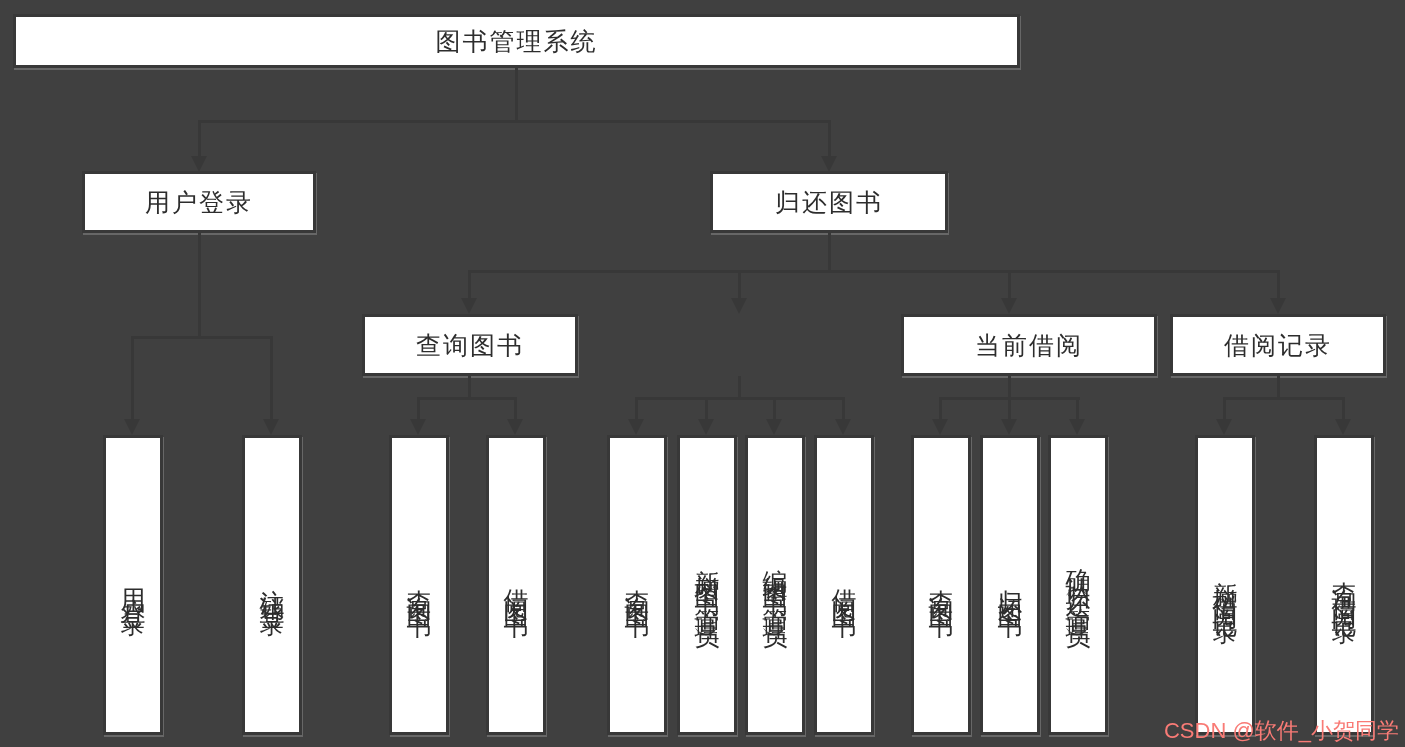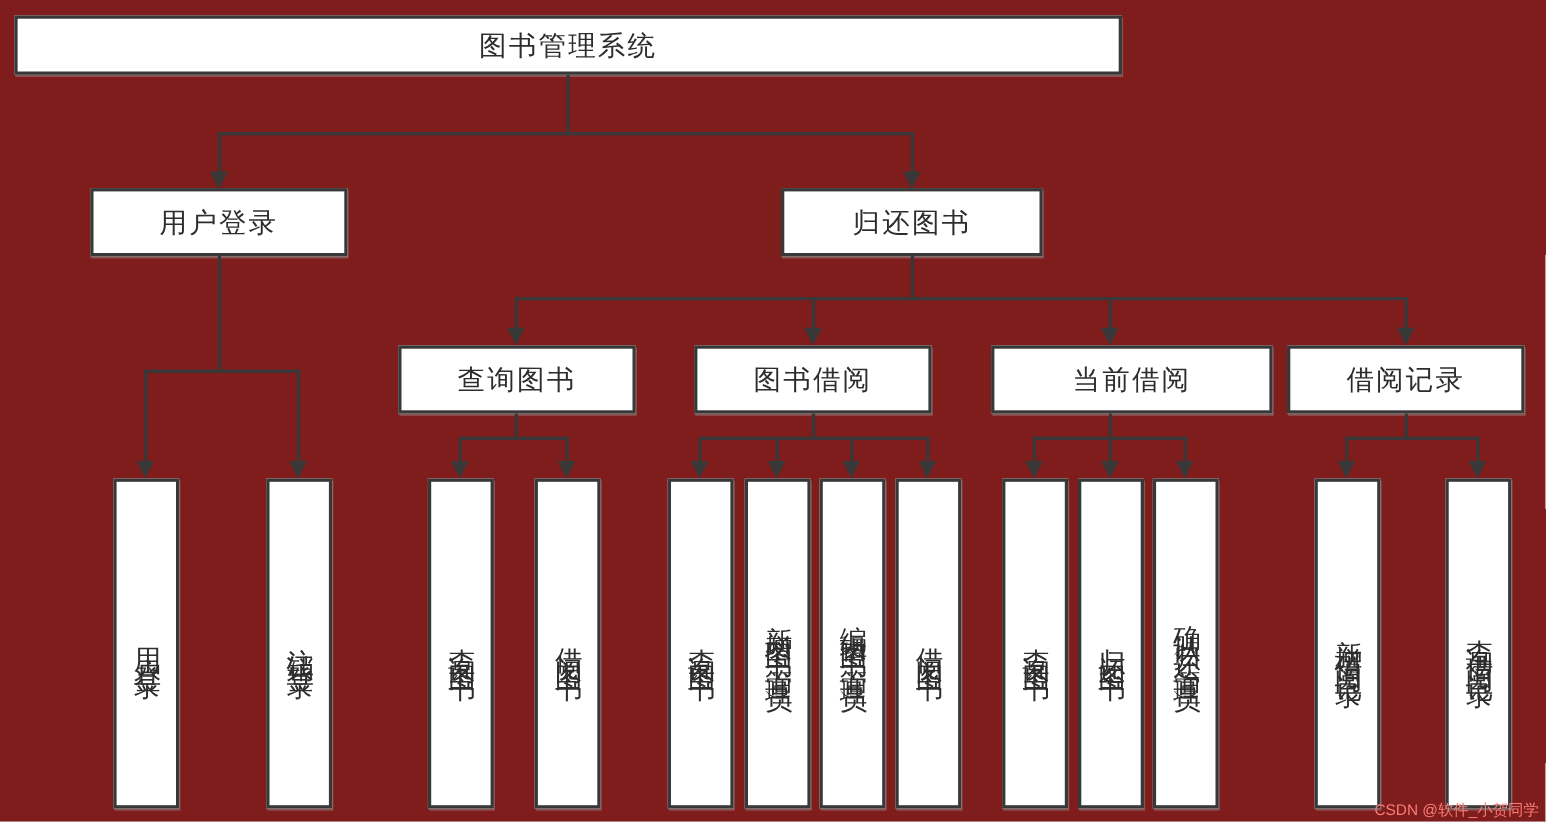--- a/index.html
+++ b/index.html
@@ -1,19 +1,19 @@
 <!DOCTYPE html>
 <html style="--line: #383838; --wm: #f97b76;"><head>
 <meta charset="utf-8">
 <style>
   html,body{margin:0;padding:0;background:#fff;}
   #canvas{
     position:relative;
     width:1405px;height:747px;
-    background:#7f1d1d;
+    background:#404040;
     font-family:"Liberation Sans", sans-serif;
     overflow:hidden;
     text-align:right;
   }
   .node{
     position:absolute;
     background:#fff;
     border:3px solid var(--line,#333);
     box-sizing:border-box;
     display:flex;align-items:center;justify-content:center;
@@ -36,21 +36,21 @@
   .h{position:absolute;height:3px;background:var(--line,#333);}
   .arrow{
     position:absolute;width:0;height:0;
     border-left:8px solid transparent;
     border-right:8px solid transparent;
     border-top:16px solid var(--line,#333);
   }
   #watermark{
     position:absolute;
     right:6px;bottom:1px;
-    font-size:14px;
+    font-size:22px;
     color:var(--wm,#f97b76);
     white-space:nowrap;
   }
 </style>
 </head>
 <body>
 
 <div id="canvas">
 
   <div class="node" style="left:13px;top:14px;width:1007px;height:54px;">
@@ -62,23 +62,20 @@
   </div>
 
   <div class="node" style="left:710px;top:171px;width:238px;height:62px;">
     <span class="lbl">归还图书</span>
   </div>
 
   <div class="node" style="left:362px;top:314px;width:216px;height:62px;">
     <span class="lbl">查询图书</span>
   </div>
 
-  <div class="node" style="left:631px;top:314px;width:216px;height:62px;">
-    <span class="lbl">图书借阅</span>
-  </div>
 
   <div class="node" style="left:901px;top:314px;width:256px;height:62px;">
     <span class="lbl">当前借阅</span>
   </div>
 
   <div class="node" style="left:1170px;top:314px;width:216px;height:62px;">
     <span class="lbl">借阅记录</span>
   </div>
 
   <div class="node leaf" style="left:103px;top:435px;width:60px;height:300px;">

